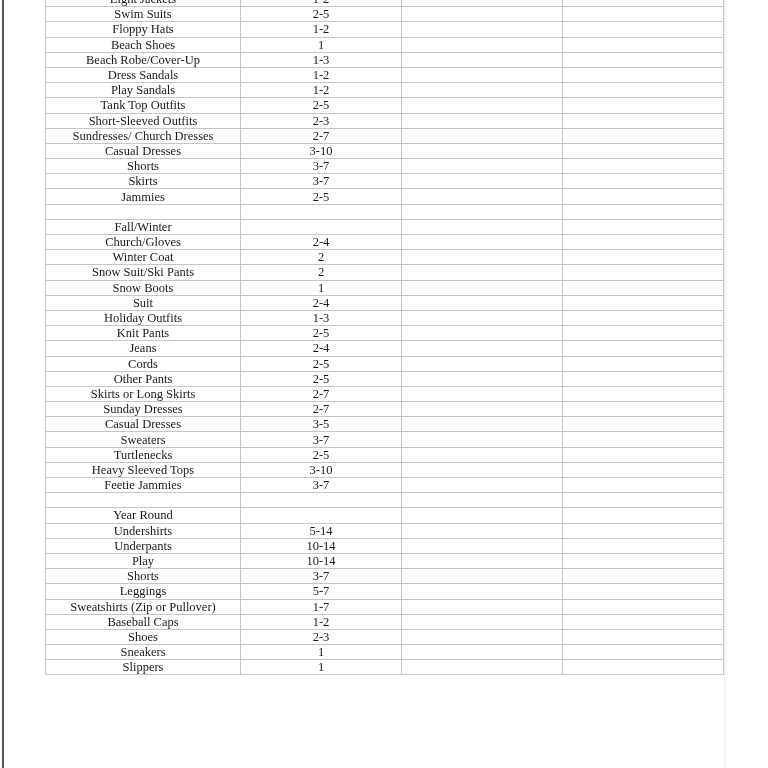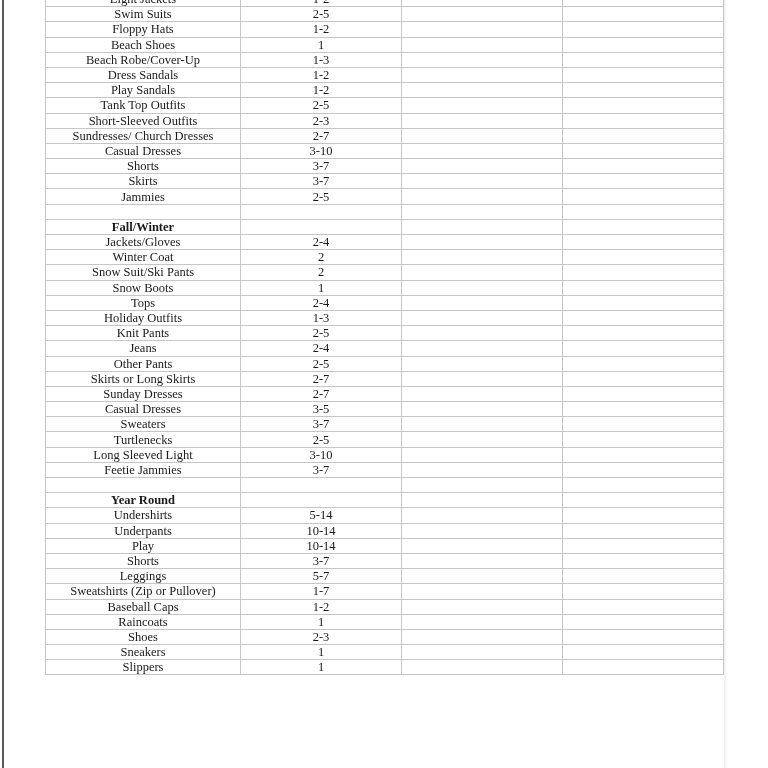--- a/index.html
+++ b/index.html
@@ -5,21 +5,21 @@
   html, body { margin:0; padding:0; background:#ffffff; }
   body { width:768px; height:768px; overflow:hidden; position:relative; font-family:"Liberation Serif", "DejaVu Serif", serif; }
   .left-edge { position:absolute; left:2px; top:0; width:2px; height:768px; background:#5a5a5a; }
   .sheet { position:absolute; left:45px; top:-9px; }
   table { border-collapse:collapse; table-layout:fixed; }
   td { border:1.5px solid #c6c6c6; height:14.2px; padding:0 1px; font-size:12.5px; line-height:14px; color:#1a1a1a; white-space:nowrap; overflow:hidden; }
   td.c1 { width:192px; text-align:center; }
   td.c2 { width:158px; text-align:center;margin-top:41px; }
   td.c3 { width:158px; }
   td.c4 { width:158px; }
-  tr.section td.c1 { font-weight:bold; }
+  tr.section td.c1 { font-weight:normal; }
   .right-shadow { position:absolute; left:724px; top:0; width:3px; height:768px; background:linear-gradient(to right,#eeeeee,#ffffff); }
 </style>
 </head>
 <body>
 
 <div class="left-edge"></div>
 <div class="right-shadow"></div>
 
 <div class="sheet">
   <table>
@@ -114,21 +114,21 @@
           <td class="c3"></td>
           <td class="c4"></td>
         </tr>
         <tr class="section">
           <td class="c1">Fall/Winter</td>
           <td class="c2"></td>
           <td class="c3"></td>
           <td class="c4"></td>
         </tr>
         <tr>
-          <td class="c1">Jackets/Gloves</td>
+          <td class="c1">Church/Gloves</td>
           <td class="c2">2-4</td>
           <td class="c3"></td>
           <td class="c4"></td>
         </tr>
         <tr>
           <td class="c1">Winter Coat</td>
           <td class="c2">2</td>
           <td class="c3"></td>
           <td class="c4"></td>
         </tr>
@@ -138,21 +138,21 @@
           <td class="c3"></td>
           <td class="c4"></td>
         </tr>
         <tr>
           <td class="c1">Snow Boots</td>
           <td class="c2">1</td>
           <td class="c3"></td>
           <td class="c4"></td>
         </tr>
         <tr>
-          <td class="c1">Tops</td>
+          <td class="c1">Suit</td>
           <td class="c2">2-4</td>
           <td class="c3"></td>
           <td class="c4"></td>
         </tr>
         <tr>
           <td class="c1">Holiday Outfits</td>
           <td class="c2">1-3</td>
           <td class="c3"></td>
           <td class="c4"></td>
         </tr>
@@ -162,20 +162,26 @@
           <td class="c3"></td>
           <td class="c4"></td>
         </tr>
         <tr>
           <td class="c1">Jeans</td>
           <td class="c2">2-4</td>
           <td class="c3"></td>
           <td class="c4"></td>
         </tr>
         <tr>
+          <td class="c1">Cords</td>
+          <td class="c2">2-5</td>
+          <td class="c3"></td>
+          <td class="c4"></td>
+        </tr>
+        <tr>
           <td class="c1">Other Pants</td>
           <td class="c2">2-5</td>
           <td class="c3"></td>
           <td class="c4"></td>
         </tr>
         <tr>
           <td class="c1">Skirts or Long Skirts</td>
           <td class="c2">2-7</td>
           <td class="c3"></td>
           <td class="c4"></td>
@@ -198,21 +204,21 @@
           <td class="c3"></td>
           <td class="c4"></td>
         </tr>
         <tr>
           <td class="c1">Turtlenecks</td>
           <td class="c2">2-5</td>
           <td class="c3"></td>
           <td class="c4"></td>
         </tr>
         <tr>
-          <td class="c1">Long Sleeved Light</td>
+          <td class="c1">Heavy Sleeved Tops</td>
           <td class="c2">3-10</td>
           <td class="c3"></td>
           <td class="c4"></td>
         </tr>
         <tr>
           <td class="c1">Feetie Jammies</td>
           <td class="c2">3-7</td>
           <td class="c3"></td>
           <td class="c4"></td>
         </tr>
@@ -260,26 +266,20 @@
         </tr>
         <tr>
           <td class="c1">Sweatshirts  (Zip or Pullover)</td>
           <td class="c2">1-7</td>
           <td class="c3"></td>
           <td class="c4"></td>
         </tr>
         <tr>
           <td class="c1">Baseball Caps</td>
           <td class="c2">1-2</td>
-          <td class="c3"></td>
-          <td class="c4"></td>
-        </tr>
-        <tr>
-          <td class="c1">Raincoats</td>
-          <td class="c2">1</td>
           <td class="c3"></td>
           <td class="c4"></td>
         </tr>
         <tr>
           <td class="c1">Shoes</td>
           <td class="c2">2-3</td>
           <td class="c3"></td>
           <td class="c4"></td>
         </tr>
         <tr>

